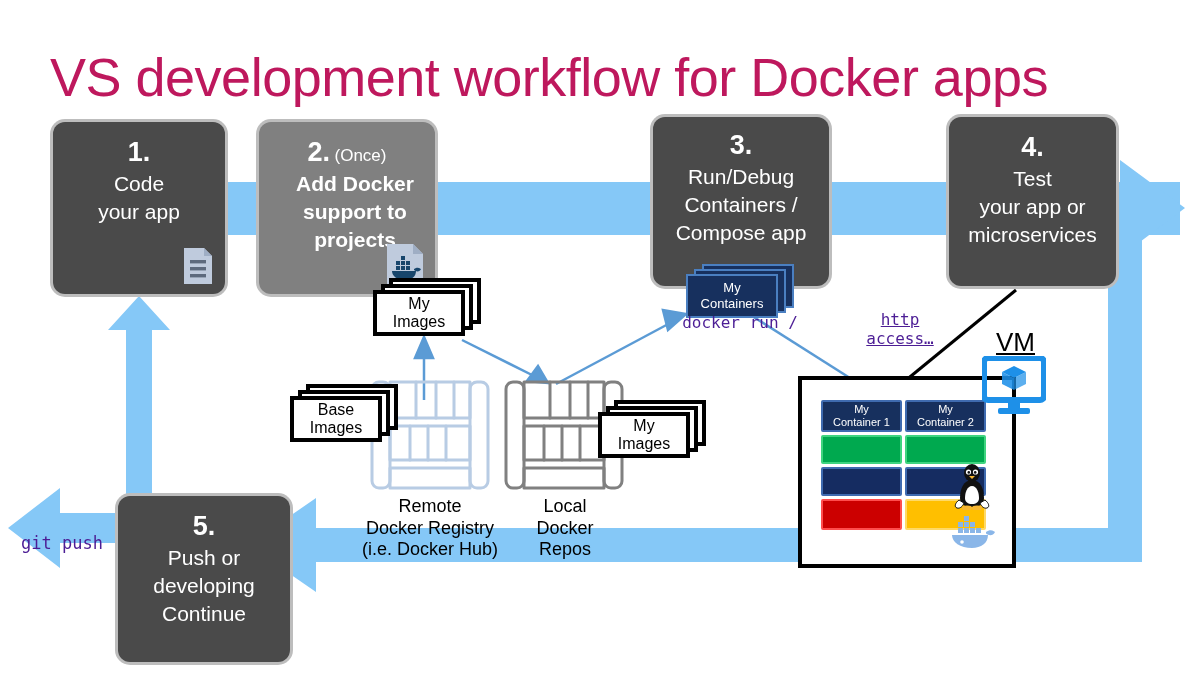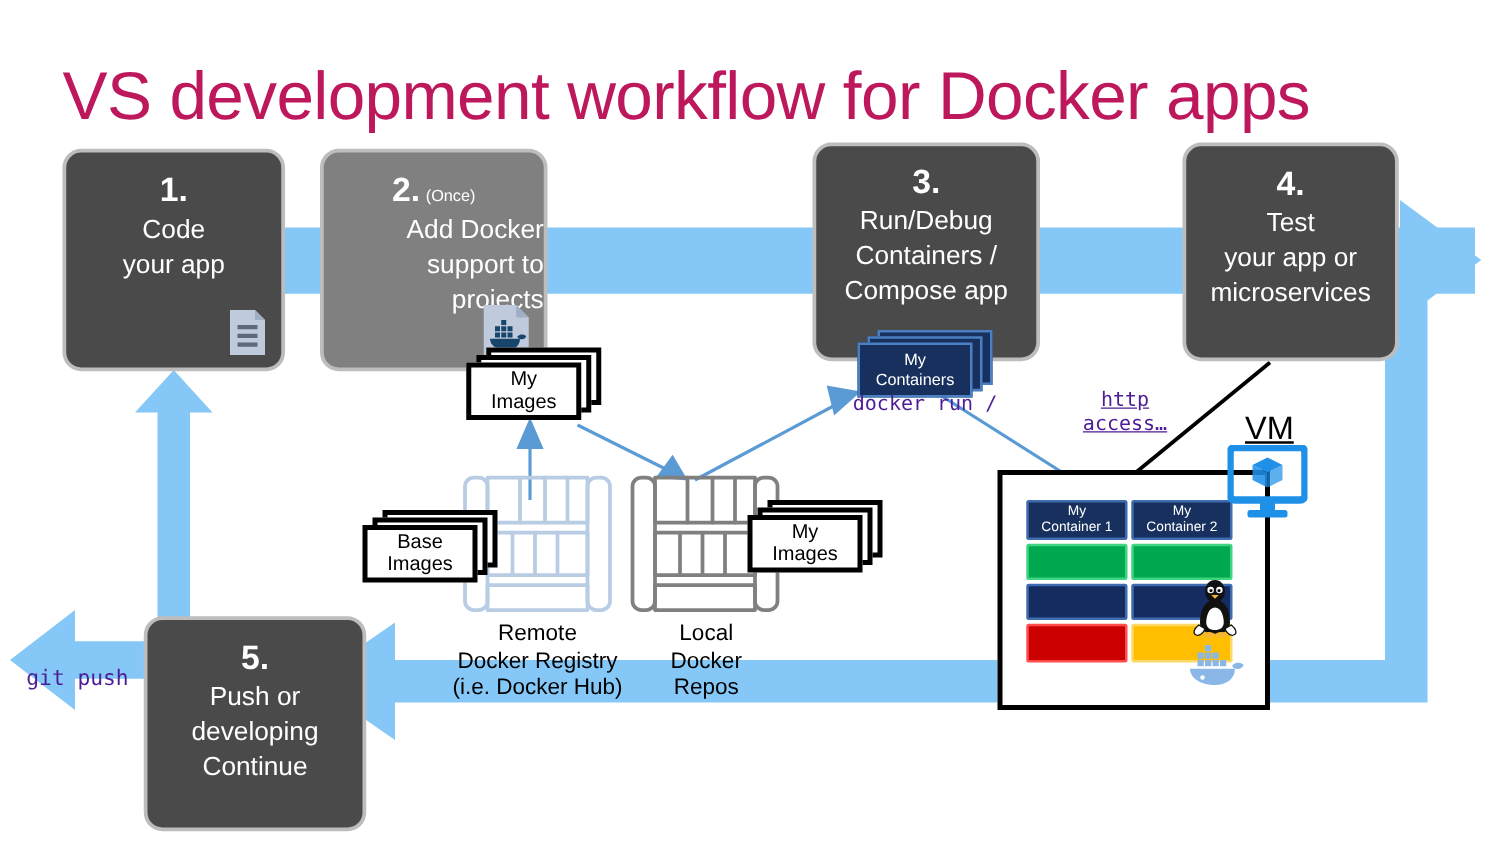--- a/index.html
+++ b/index.html
@@ -27,21 +27,21 @@
   .step{
     position:absolute;border-radius:12px;
     box-shadow:0 0 0 3px #bdbdbd;
     color:#ffffff;text-align:center;
     box-sizing:border-box;
     display:block;
   }
   .step.dark{background:#4a4a4a;}
   .step.mid{background:#808080;}
   .step .num{font-size:27px;font-weight:bold;display:inline;}
-  .step .once{font-size:13px;font-weight:normal;display:inline;}
+  .step .once{font-size:17px;font-weight:normal;display:inline;}
   .step .body{font-size:21px;line-height:1.32;font-weight:400;}
   .step .hdr{line-height:1.2;margin-bottom:2px;}
 
   
   .doc-icon{position:absolute;right:11px;bottom:8px;width:32px;height:40px;}
   
   .dockerfile-icon{position:absolute;right:10px;bottom:6px;width:40px;height:46px;}
 
   
   .stackbox{position:absolute;}
@@ -173,21 +173,21 @@
       <rect x="8" y="21" width="16" height="3.4" fill="#5D6A7D"></rect>
       <rect x="8" y="28" width="16" height="3.4" fill="#5D6A7D"></rect>
     </svg>
   </div>
 
   <div class="step mid" style="left:259px;top:122px;width:176px;height:172px;padding-top:14px;">
     <div class="hdr">
       <span class="num">2.</span>
       <span class="once">(Once)</span>
     </div>
-    <div class="body" style="text-align:right;padding-left:16px;">
+    <div class="body" style="text-align:center;padding-left:16px;font-weight:bold;">
       <div>Add Docker</div>
       <div>support to</div>
       <div>projects</div>
     </div>
     <svg class="dockerfile-icon" viewBox="0 0 40 46">
       <path d="M2 2 h26 l10 10 v32 h-36 z" fill="#BFCBDD"></path>
       <path d="M28 2 l10 10 h-10 z" fill="#9FAEC4"></path>
       <g fill="#17456B">
         <rect x="11" y="19" width="4" height="4"></rect>
           <rect x="16" y="19" width="4" height="4"></rect>
@@ -239,21 +239,21 @@
     <div class="lay" style="left:16px;top:0;width:92px;height:46px;"></div>
     <div class="lay" style="left:8px;top:6px;width:92px;height:46px;"></div>
     <div class="lay" style="left:0px;top:12px;width:92px;height:46px;">
       <div class="lbl">
         <span>My</span>
         <span>Images</span>
       </div>
     </div>
   </div>
 
-  <div class="stackbox" style="left:290px;top:408px;width:112px;height:62px;padding-left:42px;">
+  <div class="stackbox" style="left:290px;top:384px;width:112px;height:62px;padding-left:42px;">
     <div class="lay" style="left:16px;top:0;width:92px;height:46px;"></div>
     <div class="lay" style="left:8px;top:6px;width:92px;height:46px;"></div>
     <div class="lay" style="left:0px;top:12px;width:92px;height:46px;">
       <div class="lbl">
         <span>Base</span>
         <span>Images</span>
       </div>
     </div>
   </div>
 

